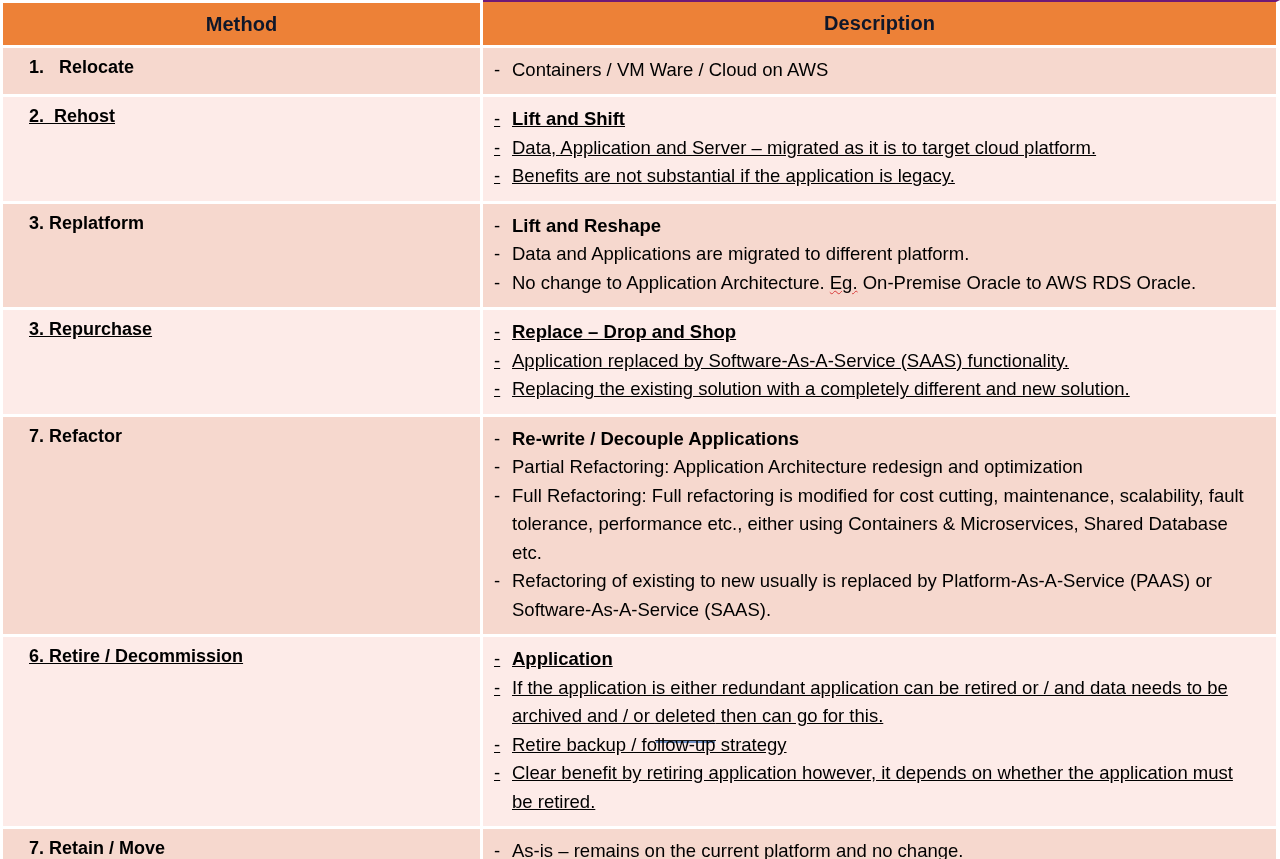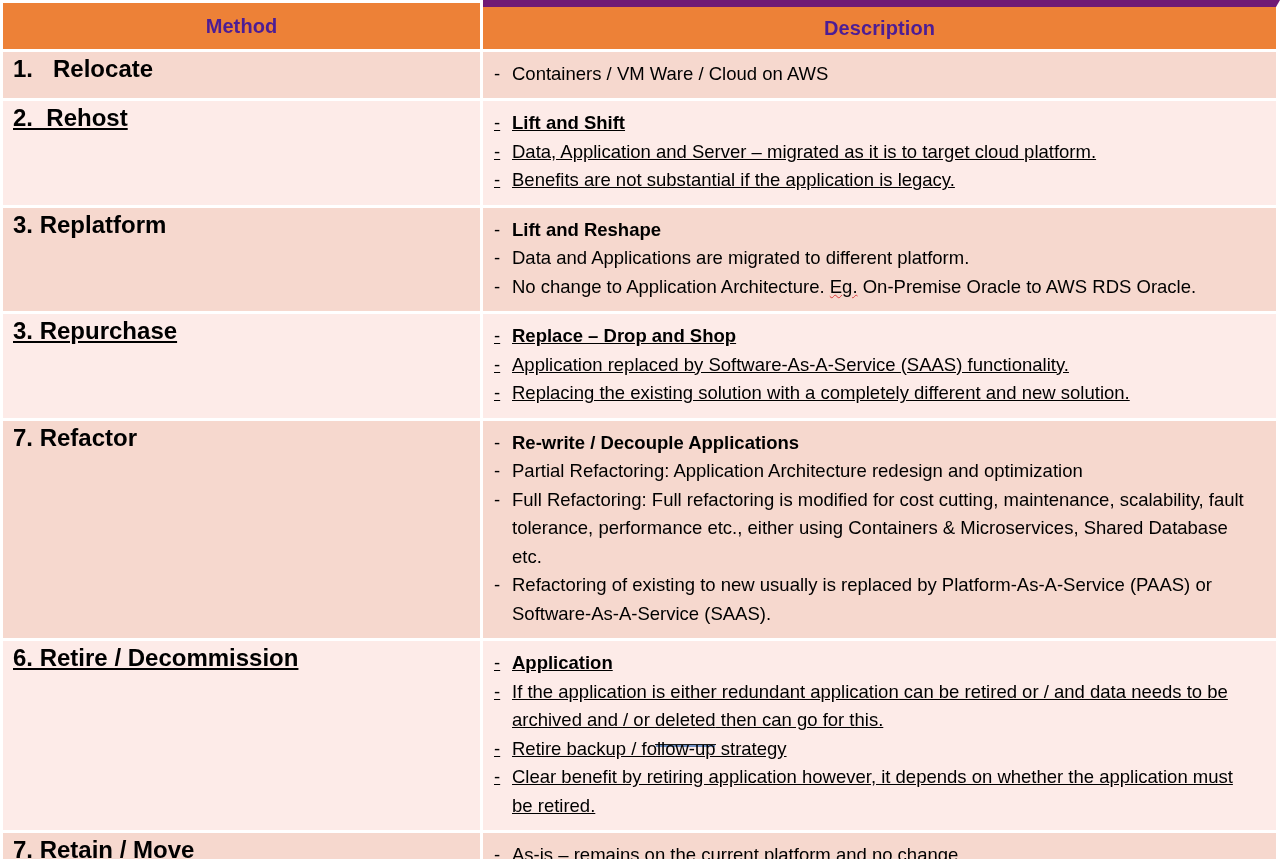--- a/index.html
+++ b/index.html
@@ -24,39 +24,39 @@
     border-collapse: separate;
     border-spacing: 0;
     table-layout: fixed;
   }
   col.col-method { width: 483px; }
   col.col-desc   { width: 797px; }
 
   
   thead th {
     background: #ED8137;
-    color: #4c1d95;
+    color: #0f172a;
     font-size: 20px;
     font-weight: bold;
     text-align: center;
     height: 42px;
     padding: 0;
     border: 0;
     letter-spacing: .1px;
   }
   thead th.th-method {
     border-right: 3px solid #ffffff;
     border-bottom: 3px solid #ffffff;
     border-left: 3px solid #ffffff;
     border-top: 3px solid #ffffff;
   }
   thead th.th-desc {
     border-right: 4px solid #ffffff;
     border-bottom: 3px solid #ffffff;
-    border-top: 7px solid #701a75;
+    border-top: 2px solid #701a75;
     margin-left: 20px;
   }
 
   
   tbody td {
     vertical-align: top;
     padding: 0;
     border: 0;
     border-bottom: 3px solid #ffffff;
   }
@@ -66,26 +66,27 @@
   }
   tbody td.cell-desc {
     border-right: 4px solid #ffffff;
   }
   tbody tr.row-dark td { background: #F6D8CE; }
   tbody tr.row-light td { background: #FDEBE8; text-decoration: underline; }
   tbody tr:last-child td { border-bottom: 3px solid #ffffff; }
 
   
   .method-label {
-    font-size: 24px;
+    font-size: 18px;
     font-weight: bold;
     color: #000000;
-    padding: 3px 0 10px 10px;
+    padding: 9px 0 10px 10px;
     line-height: 1.18;
     white-space: pre;
+    margin-left: 16px;
   }
 
   
   .desc-list {
     padding: 8px 14px 10px 0;
   }
   .desc-item {
     display: flex;
     align-items: flex-start;
     font-size: 18.5px;

